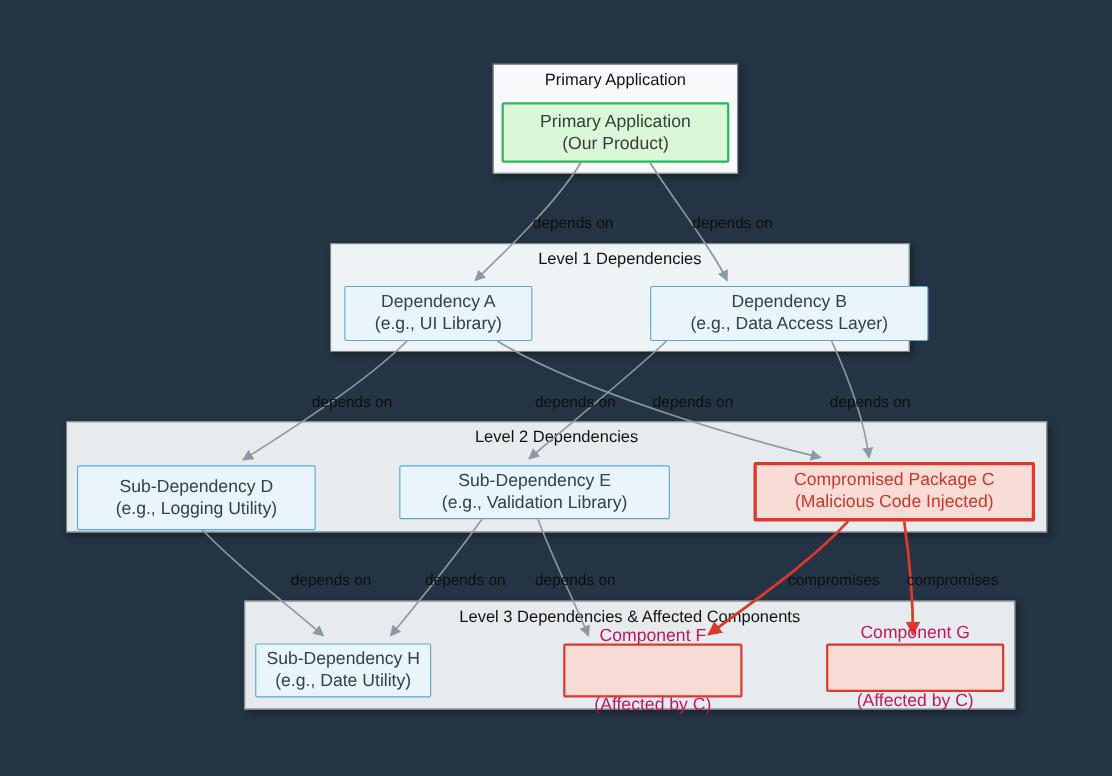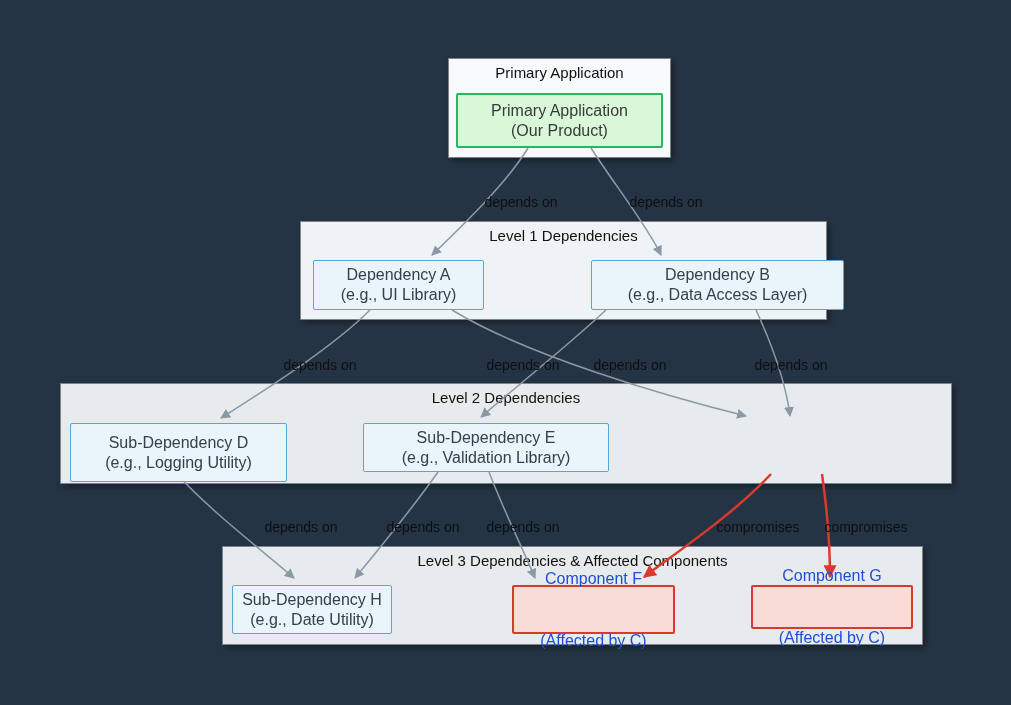--- a/index.html
+++ b/index.html
@@ -25,21 +25,21 @@
   .edge { fill:none; stroke:#8b99a6; stroke-width:1.5px; }
   .edge.red { stroke:#d93a2b; stroke-width:2.5px; }
 
   .node {
     position:absolute; z-index:3;
     display:flex; flex-direction:column; align-items:center; justify-content:center;
     text-align:center; font-size:16px; line-height:1.24; border-radius:2px;
   }
   .node.blue  { background:#e9f4fb; border:1.5px solid #58a6d8; color:#33414d; }
   .node.green { background:#d8f8d8; border:2px solid #2ab561; color:#3a3a3a; }
-  .node.red   { background:#fadcd7; border:2.5px solid #d93a2b; color:#1d4ed8;gap:42px; }
+  .node.red   { background:#fadcd7; border:2.5px solid #d93a2b; color:#be185d;gap:42px; }
   .node.red-strong { background:#fadcd7; border:3px solid #d93a2b; color:#c8372a; }
 
   .edge-label {
     position:absolute; z-index:4; transform:translate(-50%,-50%);
     font-size:14px; color:#0c0f12; white-space:nowrap;
   }
 </style>
 </head>
 <body>
 
@@ -93,20 +93,24 @@
     <span>(e.g., Data Access Layer)</span>
   </div>
   <div class="node blue" style="left:70px;top:423px;width:217px;height:59px;">
     <span>Sub-Dependency D</span>
     <span>(e.g., Logging Utility)</span>
   </div>
   <div class="node blue" style="left:363px;top:423px;width:246px;height:49px;">
     <span>Sub-Dependency E</span>
     <span>(e.g., Validation Library)</span>
   </div>
+  <div class="node red-strong" style="left:685px;top:420px;width:256px;height:54px;">
+    <span>Compromised Package C</span>
+    <span>(Malicious Code Injected)</span>
+  </div>
   <div class="node blue" style="left:232px;top:585px;width:160px;height:49px;">
     <span>Sub-Dependency H</span>
     <span>(e.g., Date Utility)</span>
   </div>
   <div class="node red" style="left:512px;top:585px;width:163px;height:49px;">
     <span>Component F</span>
     <span>(Affected by C)</span>
   </div>
   <div class="node red" style="left:751px;top:585px;width:162px;height:44px;">
     <span>Component G</span>

